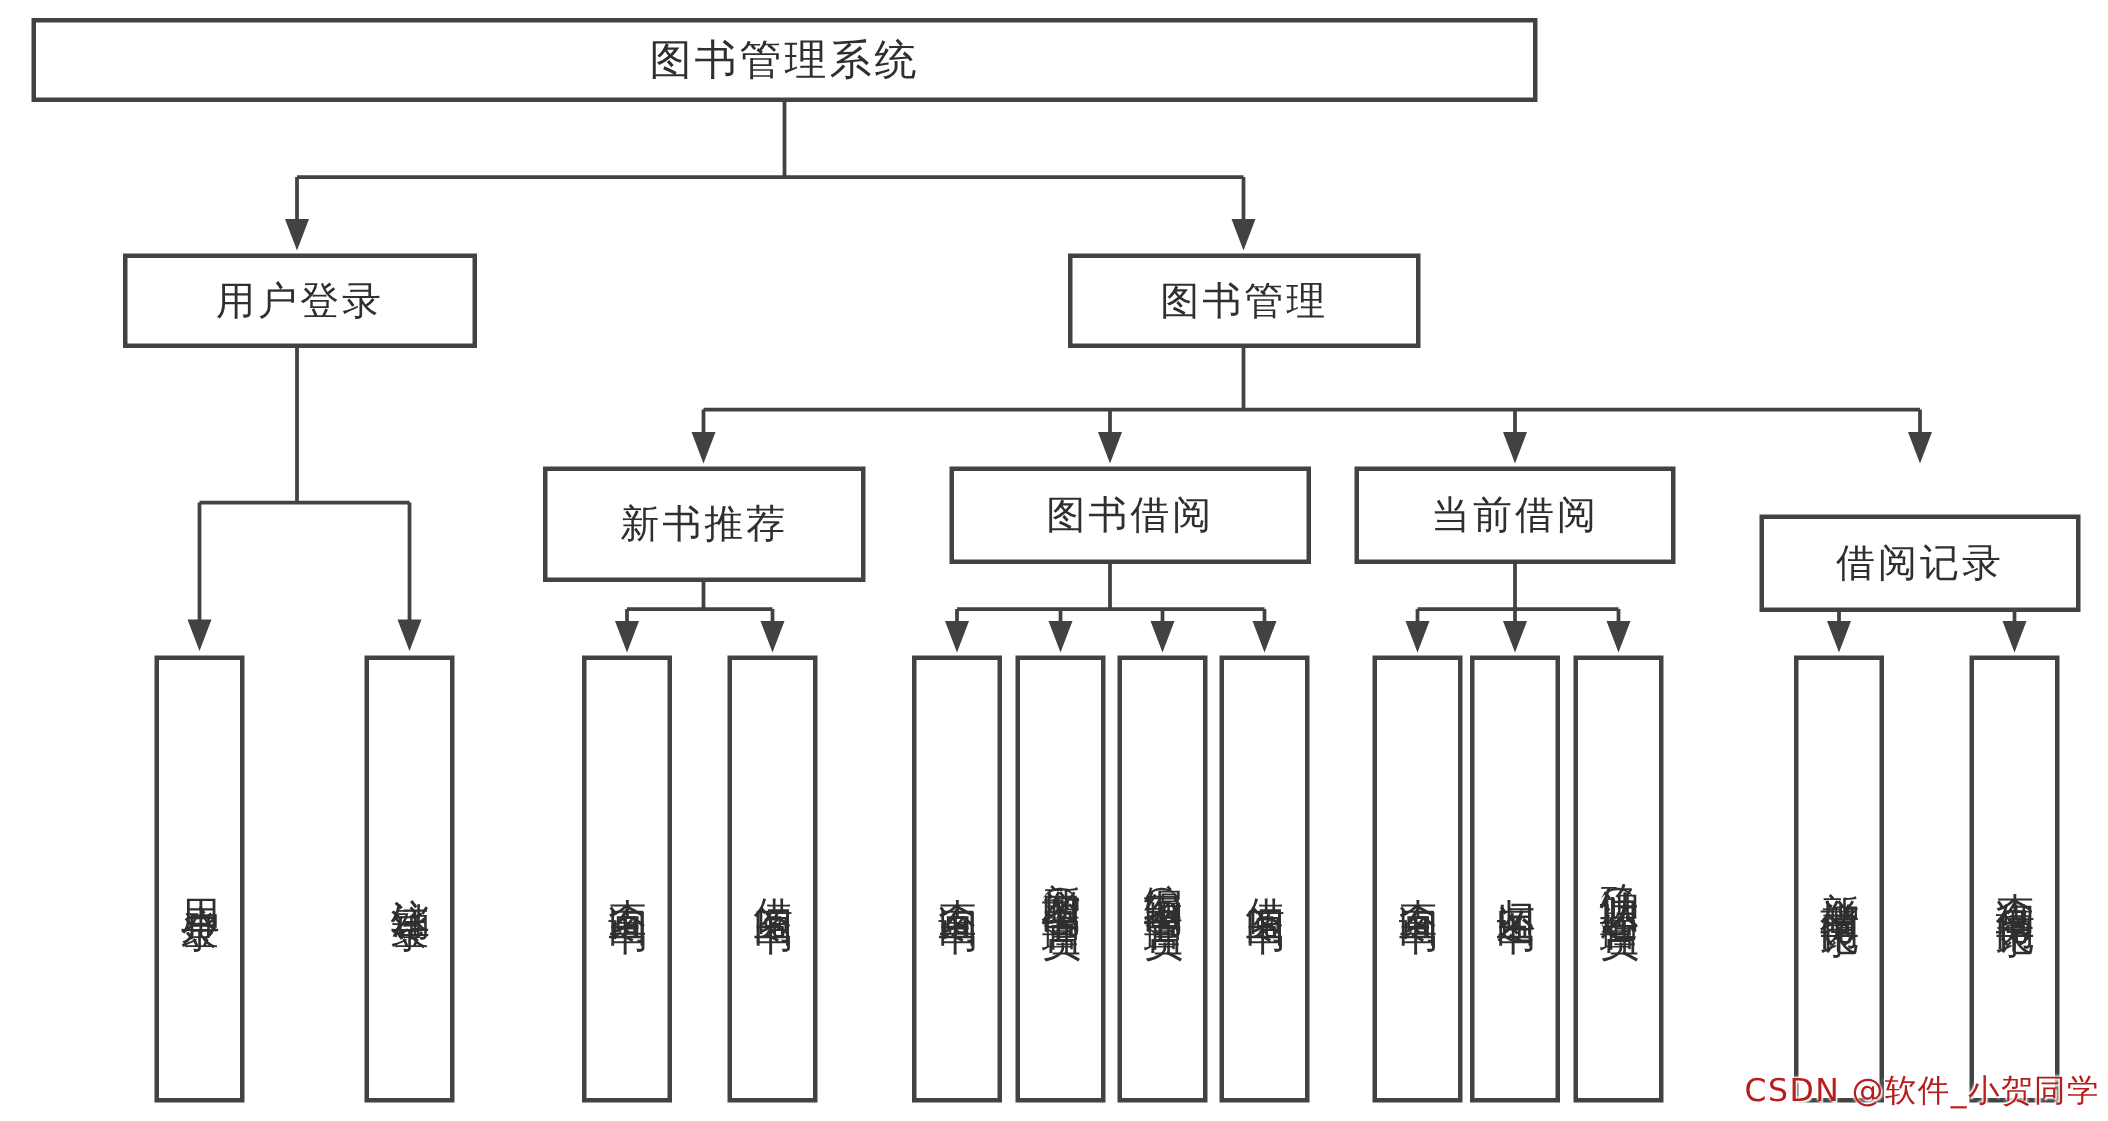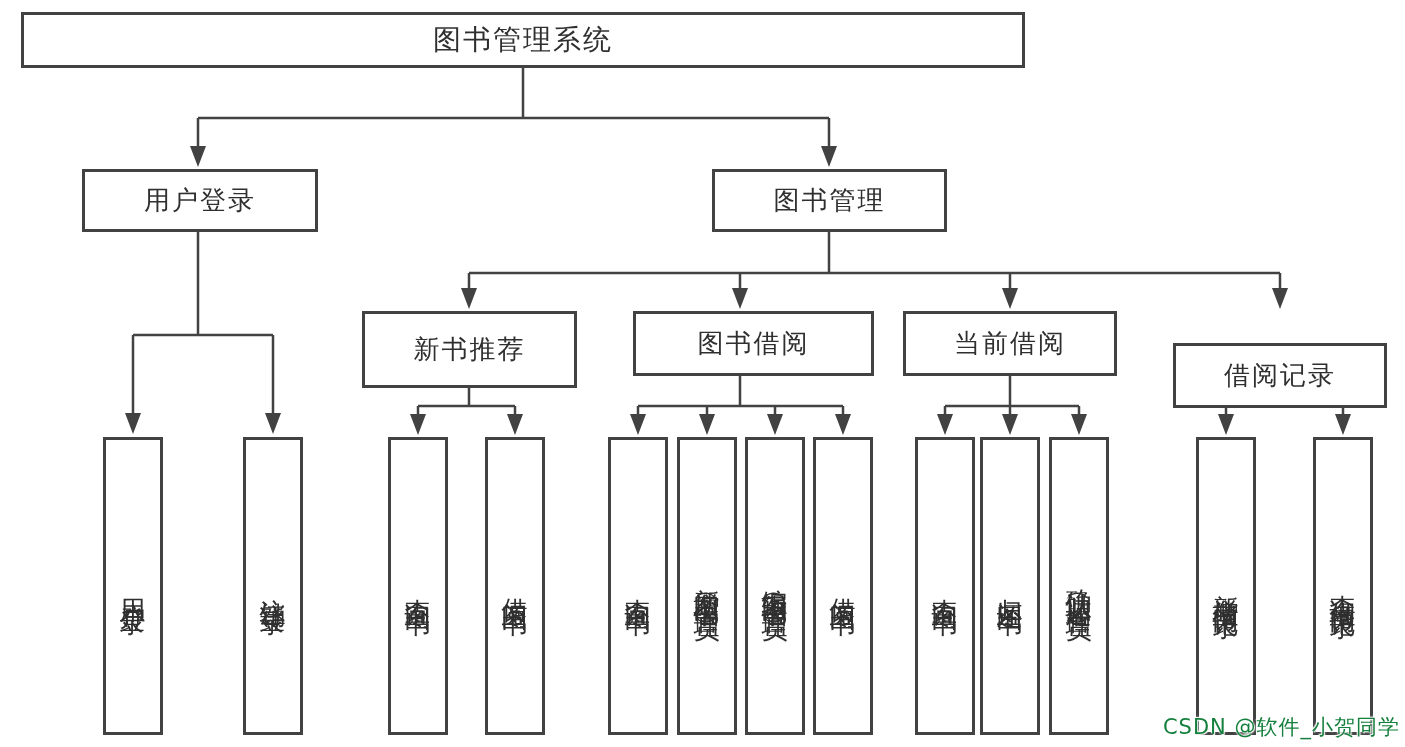--- a/index.html
+++ b/index.html
@@ -41,21 +41,21 @@
     font-size: 26px;
     line-height: 1;
     letter-spacing: 4px;
     white-space: nowrap;
   }
   .watermark {
     position: absolute;
     right: 5px;
     bottom: 6px;
     font-size: 21px;
-    color: #15803d;
+    color: #b91c1c;
     letter-spacing: 1px;
     z-index: 2;
     text-shadow: 1px 1px 1px #ffffff, -1px -1px 1px #ffffff, 0 0 3px #ffffff;
   }
 </style>
 </head>
 <body>
 
 <div class="canvas">
 

